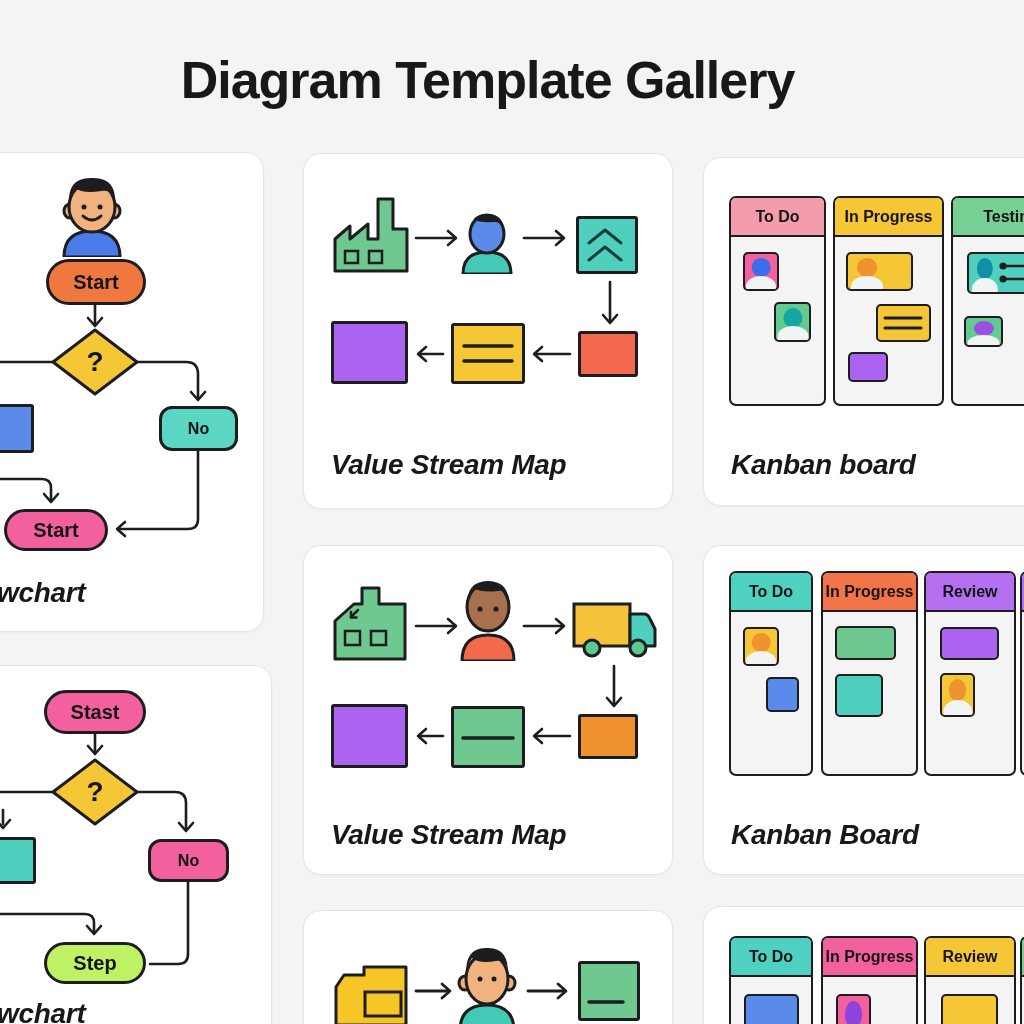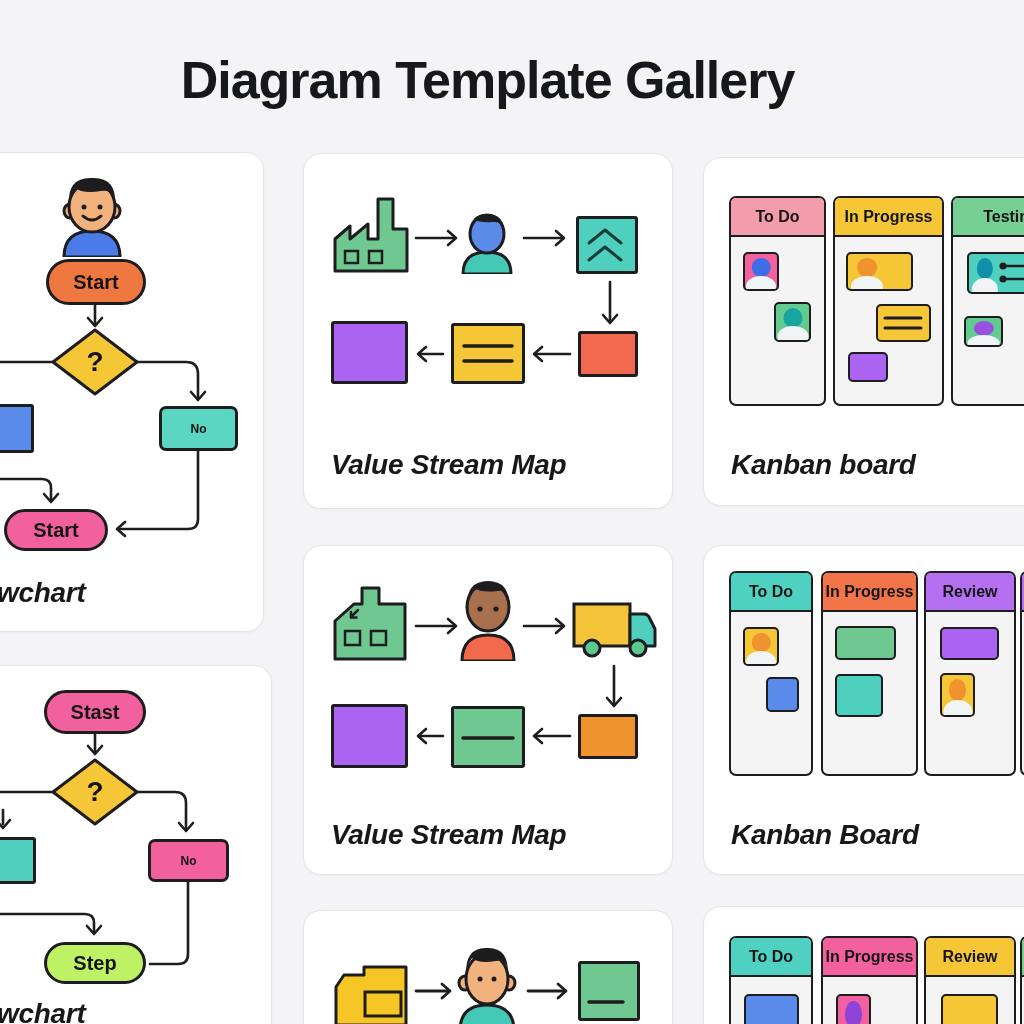--- a/index.html
+++ b/index.html
@@ -5,22 +5,22 @@
   html,body{margin:0;padding:0;background:#e9e9ec;}
   #stage{position:relative;width:1024px;height:1024px;overflow:hidden;
          background:#f4f4f6;font-family:"Liberation Sans",sans-serif;}
   .page-title{position:absolute;left:0;top:50px;width:975px;margin:0;text-align:center;
          font-size:52px;line-height:60px;font-weight:800;letter-spacing:-1px;color:#17181a;}
   .card{position:absolute;background:#ffffff;border:1.5px solid #e5e5e9;border-radius:18px;
         box-shadow:0 1px 3px rgba(0,0,0,.04);}
   .ctitle{position:absolute;font-size:28px;font-weight:700;letter-spacing:-.3px;color:#17181a;white-space:nowrap;font-style:italic;}
   .pill{position:absolute;border:3px solid #1d1d1f;border-radius:999px;display:flex;align-items:center;
         justify-content:center;font-weight:700;font-size:20px;color:#141414;box-sizing:border-box;}
-  .nrect{position:absolute;border:3px solid #1d1d1f;border-radius:7px;display:flex;align-items:center;
-        justify-content:center;font-weight:700;font-size:12px;color:#141414;box-sizing:border-box;}
+  .nrect{position:absolute;border:3px solid #1d1d1f;border-radius:13px;display:flex;align-items:center;
+        justify-content:center;font-weight:700;font-size:16px;color:#141414;box-sizing:border-box;}
   .sq{position:absolute;border:3px solid #1d1d1f;border-radius:3px;box-sizing:border-box;}
   .qmark{position:absolute;display:flex;align-items:center;justify-content:center;
         font-size:28px;font-weight:800;color:#141414;}
   .lines{position:absolute;inset:0;}
   .conn{position:absolute;inset:0;pointer-events:none;}
   .icon{position:absolute;}
   
   .kcol{position:absolute;border:2.5px solid #1d1d1f;border-radius:7px;background:#f4f4f4;
         box-sizing:border-box;overflow:hidden;}
   .khead{position:absolute;left:0;right:0;top:0;height:37px;border-bottom:2.5px solid #1d1d1f;

